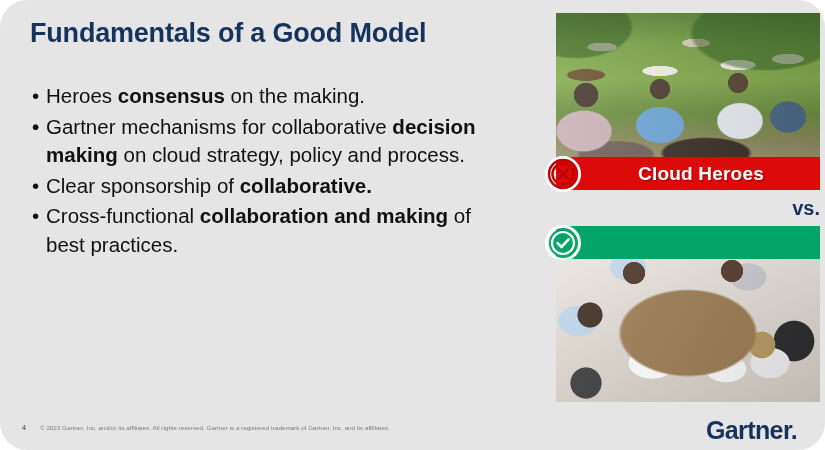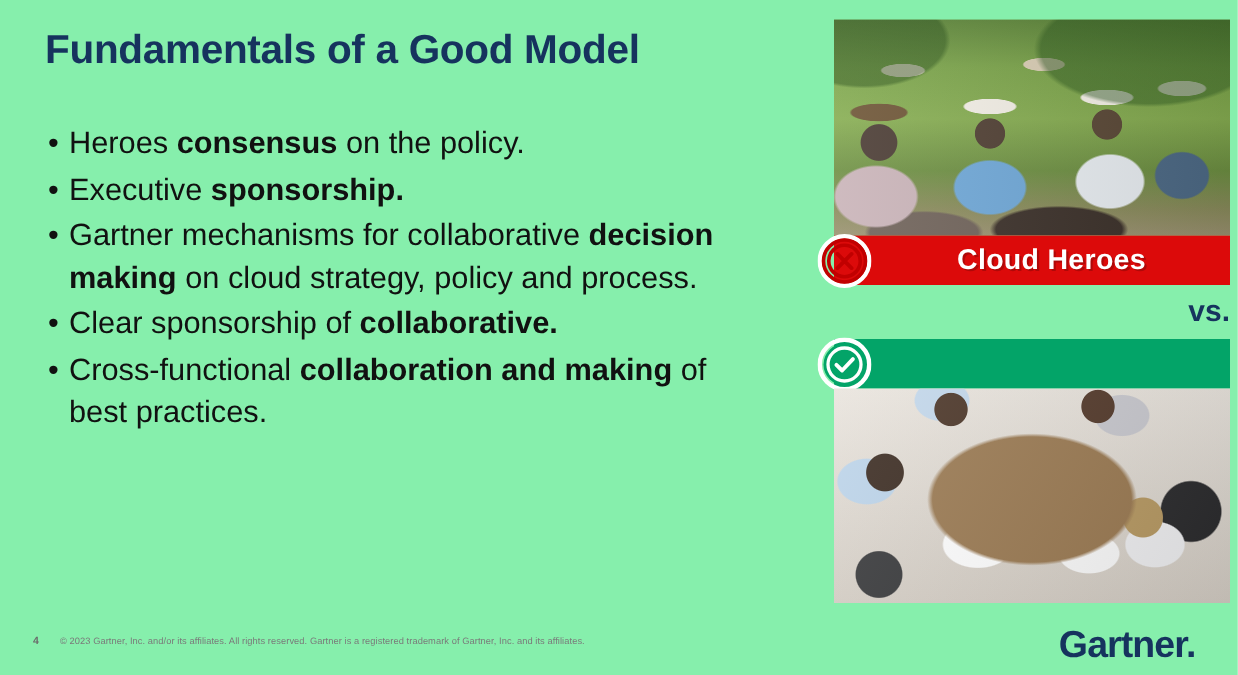--- a/index.html
+++ b/index.html
@@ -1,20 +1,20 @@
 <!DOCTYPE html>
 <html><head>
 <meta charset="utf-8">
 <style>
   html,body{margin:0;padding:0;}
   body{
     width:825px;height:450px;background:#ffffff;overflow:hidden;
     font-family:"Liberation Sans",sans-serif;position:relative;
   }
-  .slide{position:absolute;inset:0;background:#86efac;}
+  .slide{position:absolute;inset:0;background:#e5e5e5;border-radius:27px;}
 
   
   .title{
     position:absolute;left:30px;top:18px;
     font-size:27px;font-weight:bold;color:#16335E;
     letter-spacing:-0.2px;white-space:nowrap;
   }
 
   
   .bullets{position:absolute;left:30px;top:82px;width:470px;}
@@ -133,22 +133,22 @@
   .logo .rd{font-size:25px;}
 </style>
 </head>
 <body>
 
 <div class="slide">
 
   <div class="title">Fundamentals of a Good Model</div>
 
   <div class="bullets">
-      <div class="bullet"><span class="dot">•</span><span><span>Heroes </span><b>consensus</b><span> on the policy.</span></span></div>
-      <div class="bullet"><span class="dot">•</span><span><span>Executive </span><b>sponsorship.</b></span></div>
+      <div class="bullet"><span class="dot">•</span><span><span>Heroes </span><b>consensus</b><span> on the making.</span></span></div>
+      <div class="bullet"><span class="dot">•</span></div>
       <div class="bullet"><span class="dot">•</span><span><span>Gartner mechanisms for collaborative </span><b>decision making</b><span> on cloud strategy, policy and process.</span></span></div>
       <div class="bullet"><span class="dot">•</span><span><span>Clear sponsorship of </span><b>collaborative.</b></span></div>
       <div class="bullet"><span class="dot">•</span><span><span>Cross-functional </span><b>collaboration and making</b><span> of best practices.</span></span></div>
     </div>
 
   <div class="right">
 
     <div class="photo photo-top">
       <div class="scene-riders"></div>
     </div>

